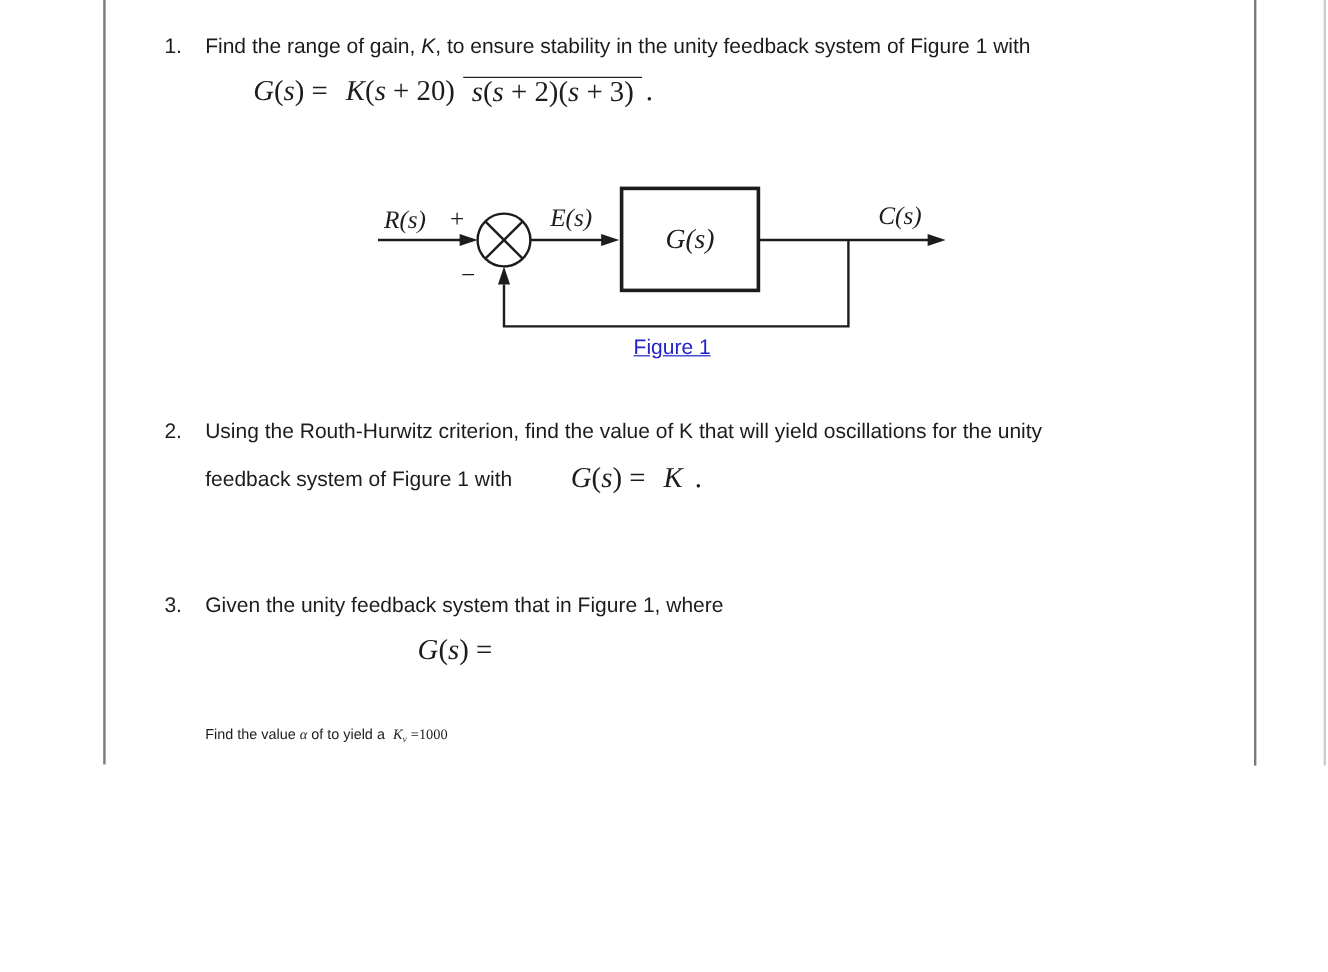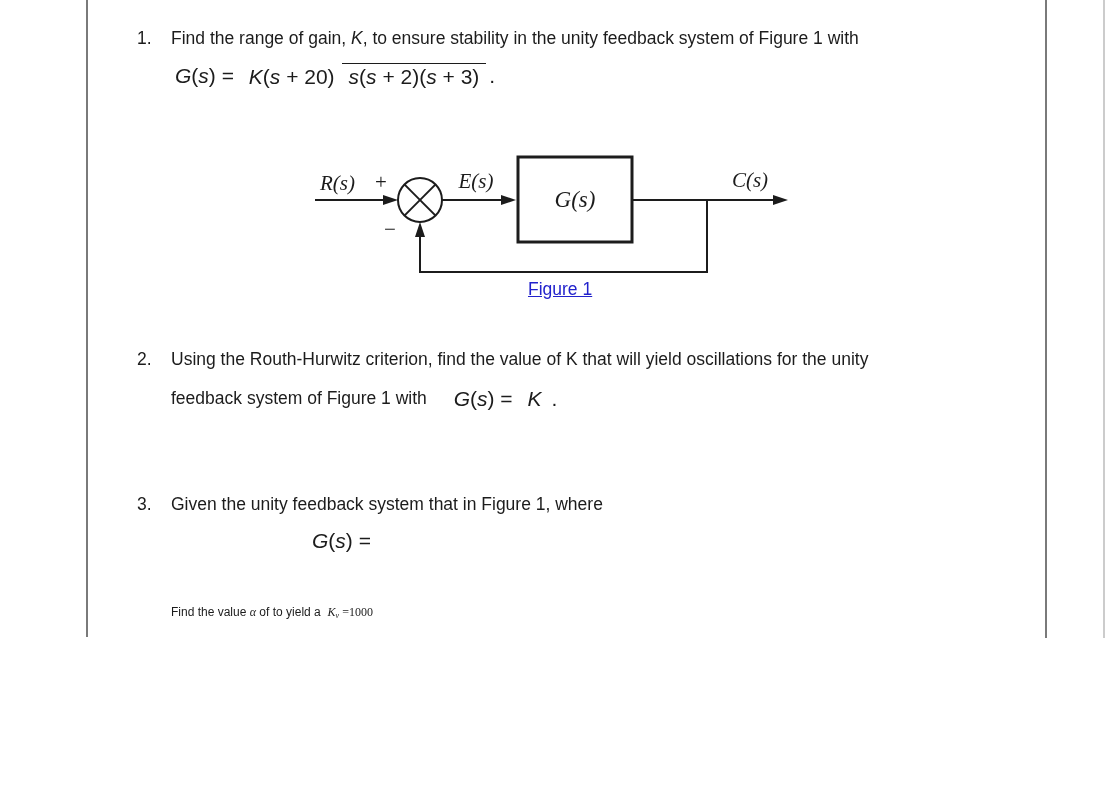--- a/index.html
+++ b/index.html
@@ -11,21 +11,21 @@
   #edge-far{left:1103px;width:2px;height:638px;background:#cccccc;}
 
   .prob-line{position:absolute;display:flex;font-size:17.5px;line-height:21px;white-space:pre;}
   .prob-num{width:34px;flex:0 0 34px;}
 
   .it{font-style:italic;}
   .ser{font-family:"Liberation Serif",serif;}
   .ser-it{font-family:"Liberation Serif",serif;font-style:italic;}
   .sub{font-size:66%;vertical-align:-0.3em;}
 
-  .math{font-family:Liberation Sans, sans-serif;font-size:21px;color:#1c1c1c;}
+  .math{font-family:Liberation Serif, serif;font-size:24px;color:#1c1c1c;margin-left:36px;}
   .math-row{position:absolute;display:flex;align-items:center;white-space:pre;}
   .frac{display:inline-flex;align-items:center;line-height:25px;}
   .frac .den{border-top:1.6px solid #1c1c1c;}
   .frac .num,.frac .den{padding:0 7px;}
   .lhs{margin-right:2px;}
   .period{margin-left:3px;}
 
   #figure-caption{position:absolute;left:528px;top:279px;font-size:17.5px;color:#2222cc;text-decoration:underline;}
 
   #diagram{position:absolute;left:300px;top:150px;}
@@ -83,21 +83,21 @@
   </svg>
 
   <div id="figure-caption">Figure 1</div>
 
   <div class="prob-line" style="left:137px;top:349px;">
     <span class="prob-num">2.</span>
     <span>Using the Routh-Hurwitz criterion, find the value of K that will yield oscillations for the unity</span>
   </div>
 
   <div class="math-row" style="left:171px;top:386px;">
-    <span style="font-size:17.5px;margin-right:22px;">feedback system of Figure 1 with </span>
+    <span style="font-size:17.5px;margin-right:8px;">feedback system of Figure 1 with </span>
     <span class="math math-row" style="position:static;">
       <span class="lhs"><span class="it">G</span><span>(</span><span class="it">s</span><span>) = </span></span>
       <span class="frac">
         <span class="num"><span class="it">K</span></span>
       </span>
       <span class="period">.</span>
     </span>
   </div>
 
   <div class="prob-line" style="left:137px;top:494px;">

